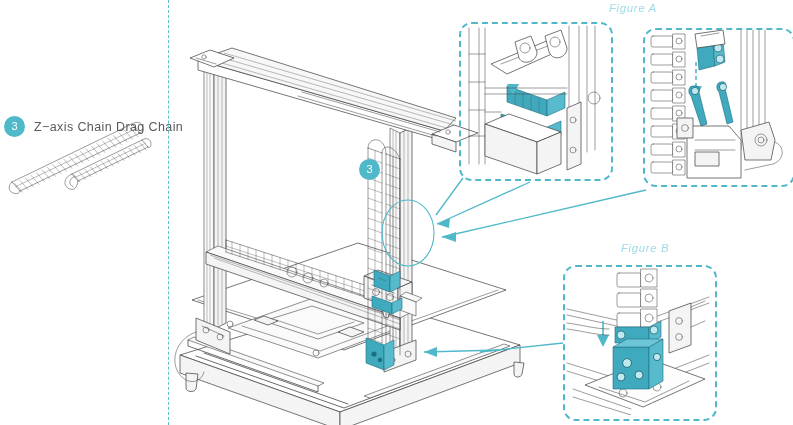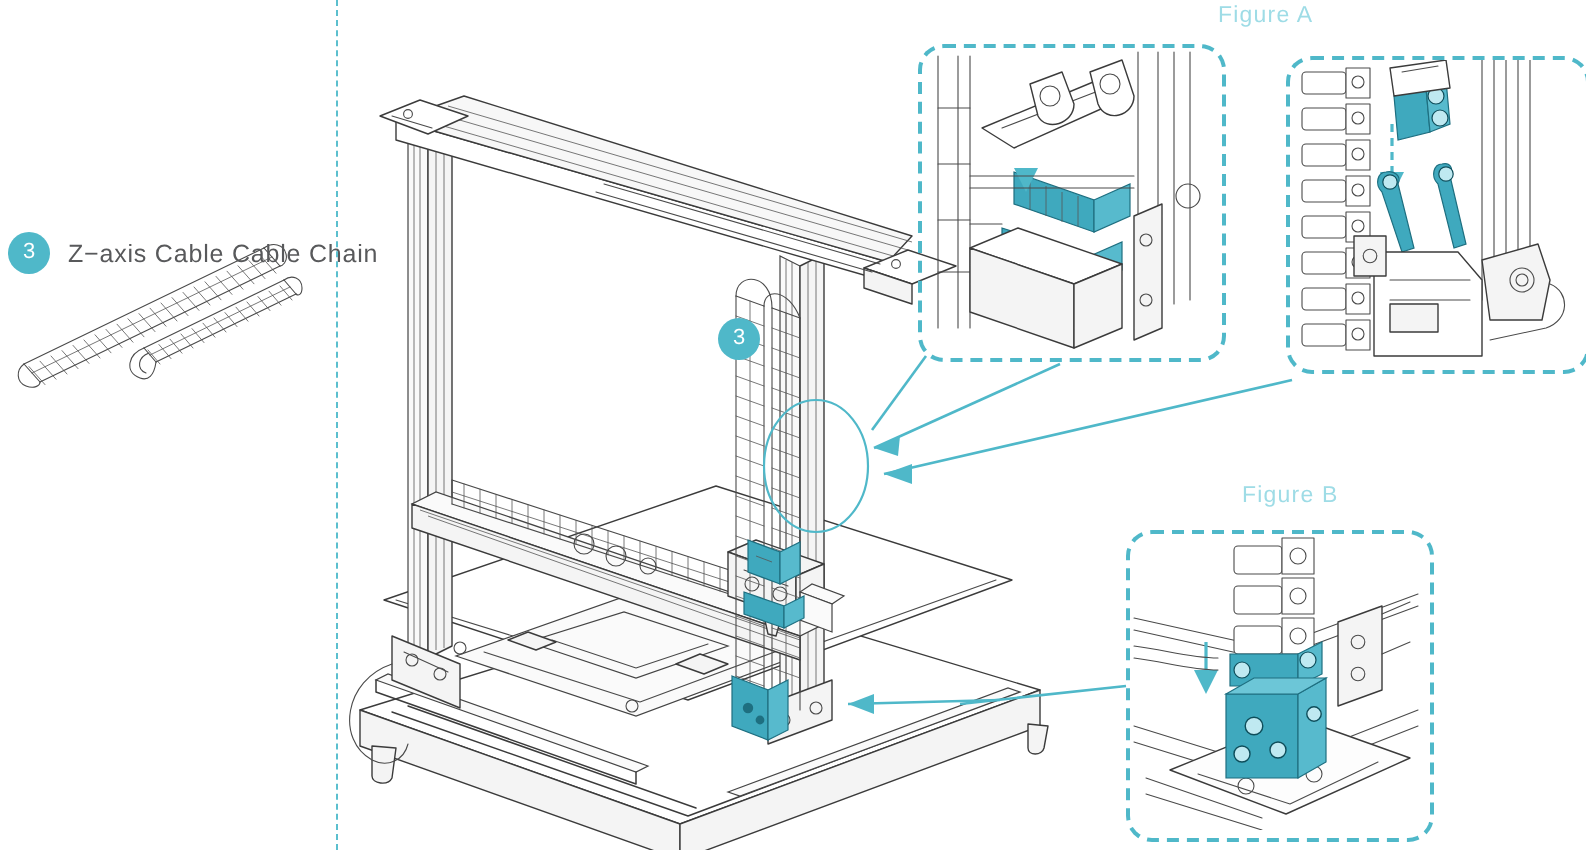--- a/index.html
+++ b/index.html
@@ -31,21 +31,21 @@
   }
 
   
   #divider{
     left:168px;top:0;width:0;height:425px;
     border-left:1.4px dashed #5BBFCE;
   }
 
   
   .fig-caption{
-    font-size:11.5px;color:#9EDCE6;letter-spacing:.6px;
+    font-size:11.5px;color:#9EDCE6;letter-spacing:.6px;font-style:italic;
   }
   #fig-a-caption{left:609px;top:2px;}
   #fig-b-caption{left:621px;top:242px;text-align:right;}
 
   
   .callout{
     border:2px dashed #4FB8C9;border-radius:13px;background:transparent;
   }
   #callout-a-left{left:459px;top:22px;width:150px;height:155px;}
   #callout-a-right{left:643px;top:28px;width:148px;height:155px;}
@@ -136,21 +136,21 @@
         <path d="M12 72 C8 75, 8 81, 13 83 C17 84.5, 20 83, 20 81"></path>
 
         <path d="M132 14 C136 11, 142 12, 143 17 C144 21, 141 23, 140 23"></path>
         <path d="M142 30 C146 27, 151 29, 151 34 C151 37.5, 149 38, 148 37"></path>
       </g>
     </svg>
   </div>
 
   <div class="legend-row">
     <div class="badge">3</div>
-    <div class="legend-label">Z−axis Cable Cable Chain</div>
+    <div class="legend-label">Z−axis Chain Drag Chain</div>
   </div>
 
   <div class="abs" id="divider"></div>
 
   <svg class="abs" style="left:168px;top:40px;" width="360" height="385" viewBox="0 0 360 385">
 
     <g>
 
       <path class="white-fill" d="M12 315 L172 372 L352 305 L196 258 Z"></path>
 

